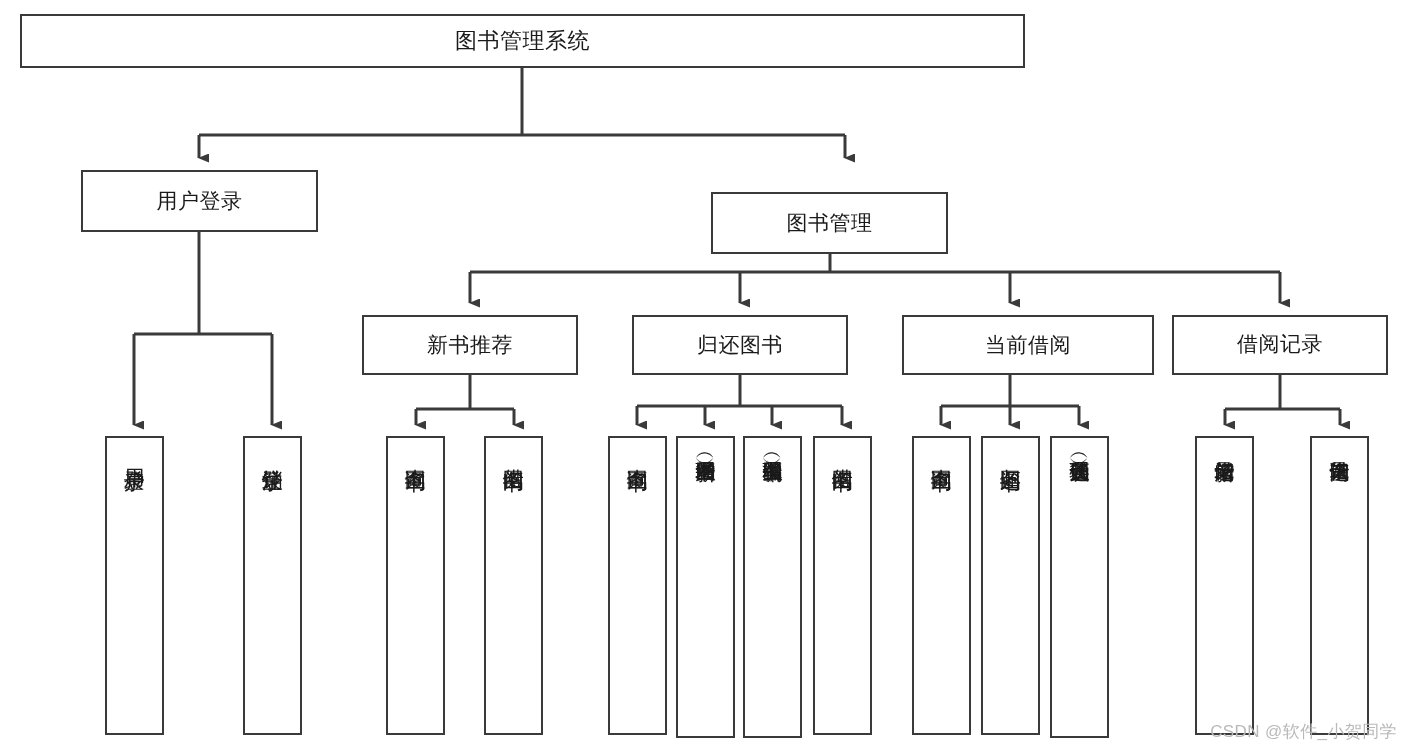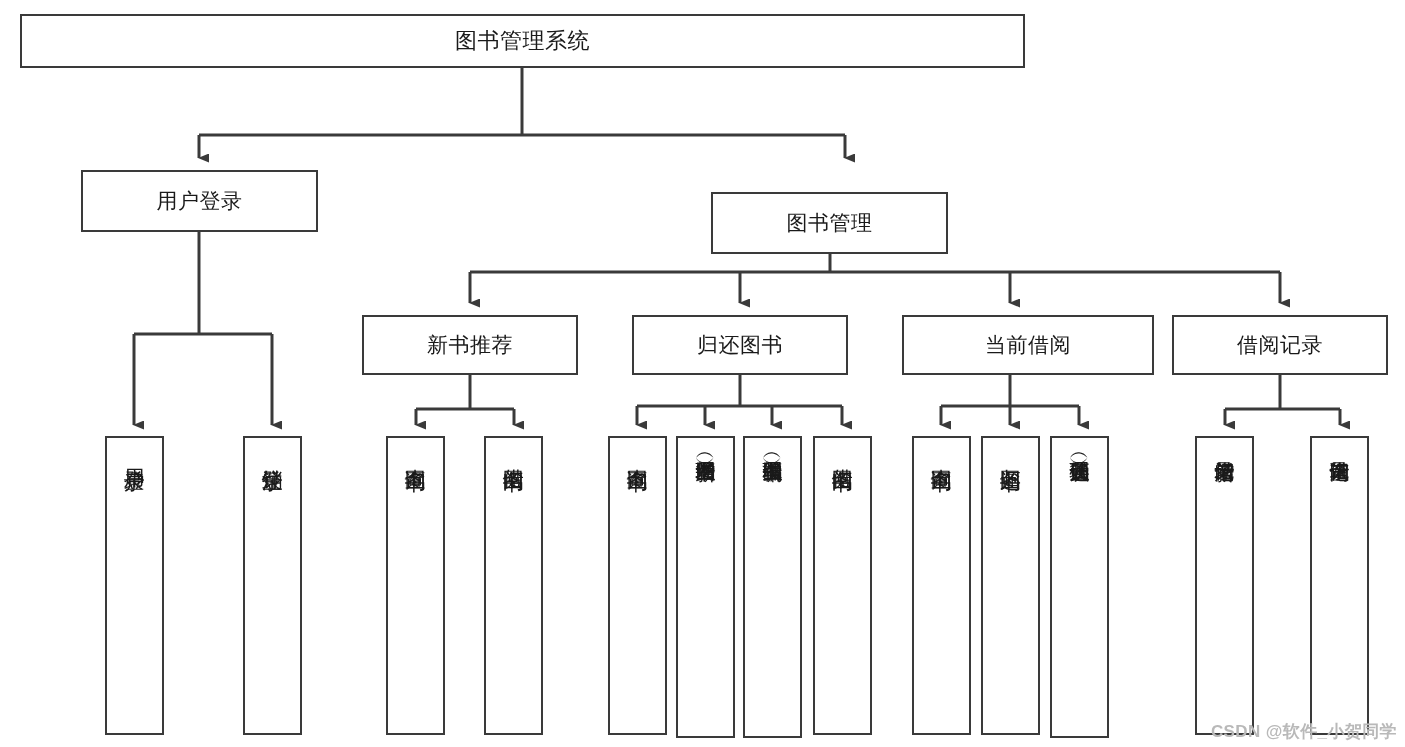--- a/index.html
+++ b/index.html
@@ -75,21 +75,20 @@
   }
   #watermark {
     position: absolute;
     right: 8px;
     bottom: 4px;
     font-size: 17px;
     color: #b9b9b9;
     white-space: nowrap;
     z-index: 3;
     letter-spacing: 0.4px;
-    font-weight: bold;
   }
 </style>
 </head>
 <body>
 
 <div id="diagram-root">
 
   <svg id="connector-layer" viewBox="0 0 1405 747" width="1405" height="747">
     <defs>
       <marker id="arrowhead" markerWidth="9" markerHeight="11" refX="4.5" refY="10" orient="auto" markerUnits="userSpaceOnUse">
@@ -153,21 +152,21 @@
 
   <div class="node horizontal" style="left:362px; top:315px; width:216px; height:60px;">
     <span class="node-label">新书推荐</span>
   </div>
   <div class="node horizontal" style="left:632px; top:315px; width:216px; height:60px;">
     <span class="node-label">归还图书</span>
   </div>
   <div class="node horizontal" style="left:902px; top:315px; width:252px; height:60px;">
     <span class="node-label">当前借阅</span>
   </div>
-  <div class="node horizontal" style="left:1172px; top:315px; width:216px; height:60px;">
+  <div class="node horizontal" style="left:1172px; top:315px; width:216px; height:60px;font-family:Liberation Serif, serif;">
     <span class="node-label">借阅记录</span>
   </div>
 
   <div class="node vertical" style="left:105px; top:436px; width:59px; height:299px;">
     <span class="node-label">用户登录</span>
   </div>
   <div class="node vertical" style="left:243px; top:436px; width:59px; height:299px;">
     <span class="node-label">注销登录</span>
   </div>
 

